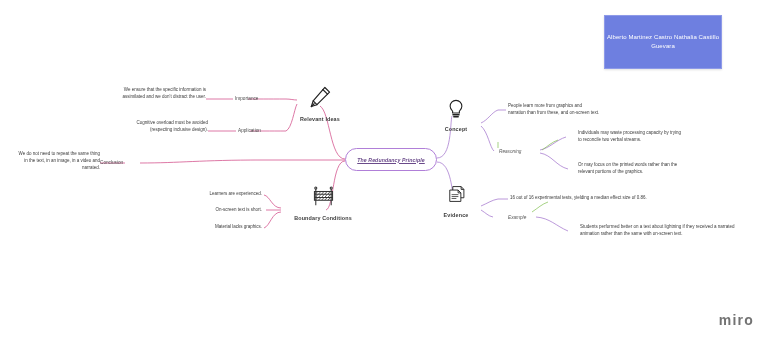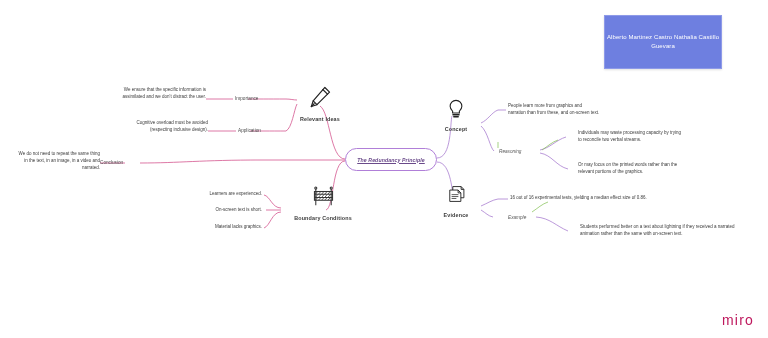--- a/index.html
+++ b/index.html
@@ -65,21 +65,21 @@
     box-shadow:0 1px 2px rgba(0,0,0,.12);
   }
   #participants .ptext{
     font-size:6px;line-height:1.5;color:#ffffff;text-align:center;
     letter-spacing:.1px;
   }
 
   
   #watermark{
     position:absolute;right:14px;bottom:10px;
-    font-size:14px;color:#be185d;letter-spacing:1.2px;font-weight:normal;
+    font-size:14px;color:#737373;letter-spacing:1.2px;font-weight:bold;
   }
 </style>
 </head>
 <body>
 
 <div id="board">
 
   <svg class="edges" viewBox="0 0 768 338">
     <g fill="none" stroke="#d4578f" stroke-width="0.8">
 

